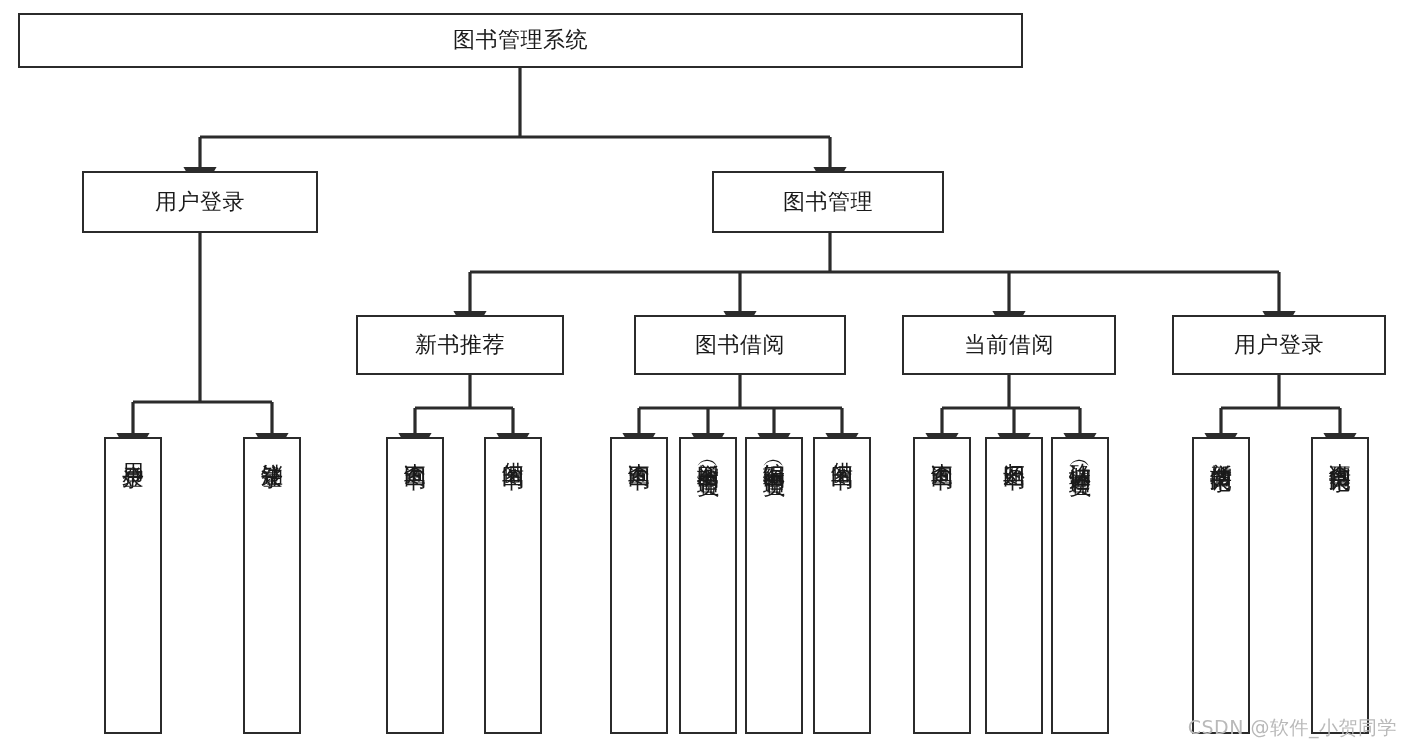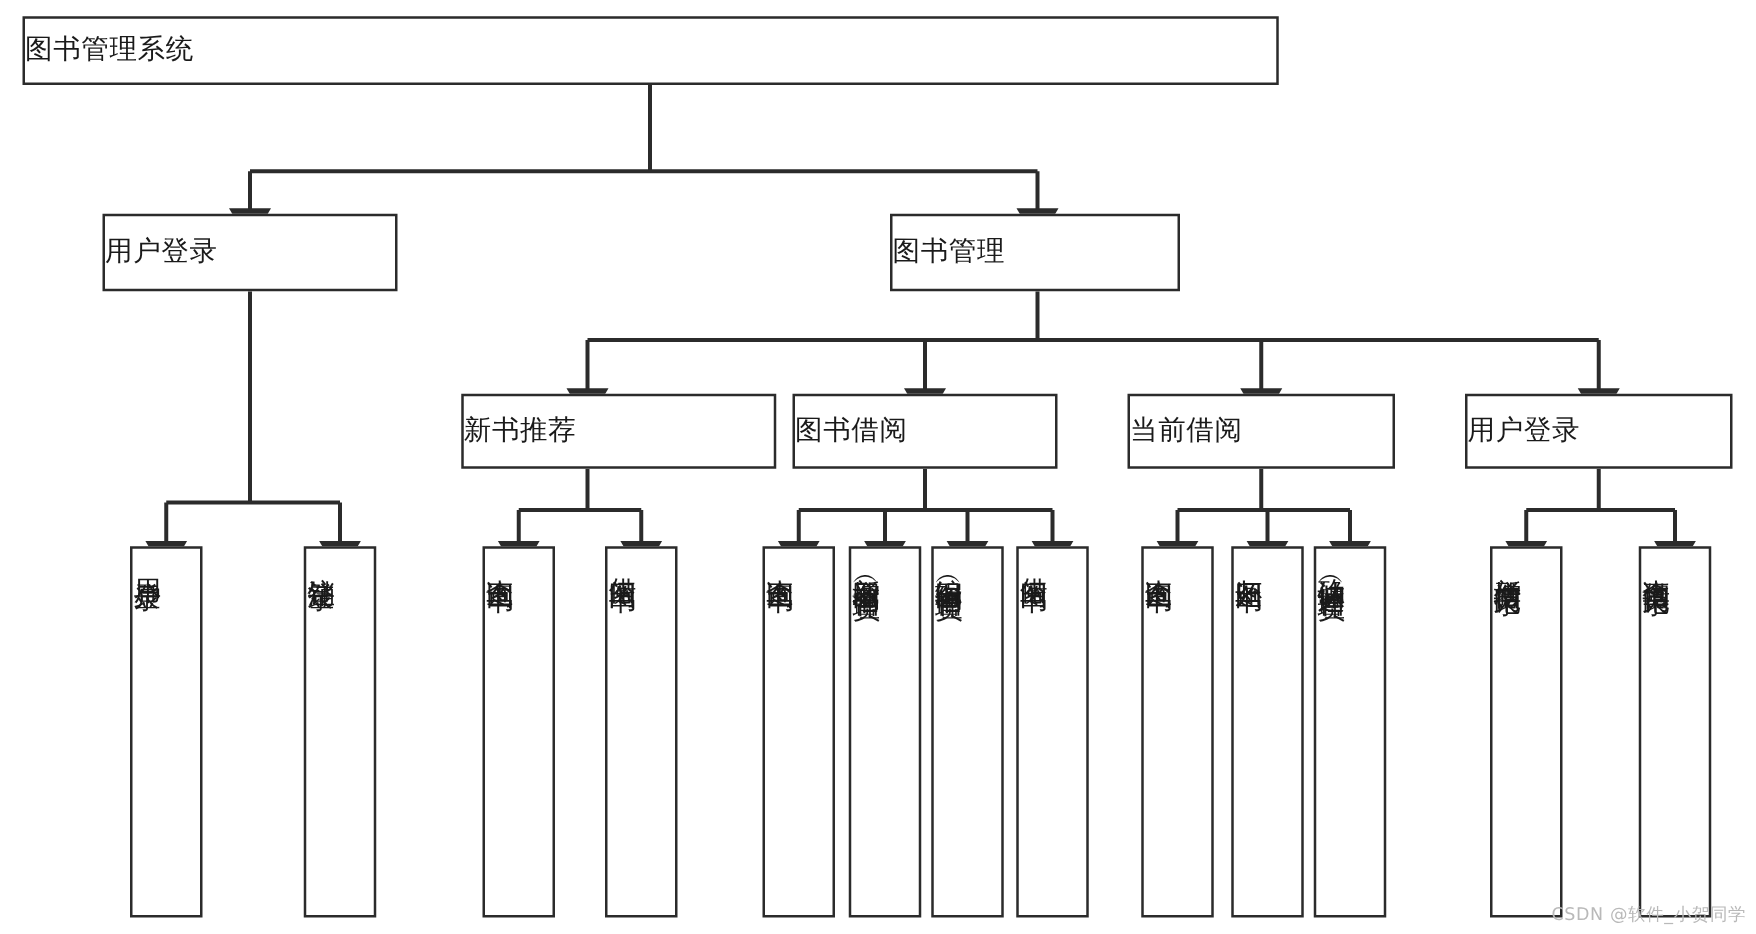--- a/index.html
+++ b/index.html
@@ -27,20 +27,21 @@
     height: 747px;
     pointer-events: none;
   }
   .node {
     position: absolute;
     box-sizing: border-box;
     border: 2.5px solid #2b2b2b;
     background: #ffffff;
     display: flex;
     align-items: center;
+    justify-content: center;
     text-align: center;
     color: #1a1a1a;
   }
   .node .label {
     display: block;
     line-height: 1.02;
     letter-spacing: 0.5px;
   }
   .node.horizontal .label {
     writing-mode: horizontal-tb;
@@ -55,21 +56,21 @@
     text-orientation: upright;
     font-size: 22px;
     letter-spacing: 2px;
     line-height: 1;
     white-space: nowrap;
   }
   #watermark {
     position: absolute;
     right: 8px;
     bottom: 6px;
-    font-size: 14px;
+    font-size: 19px;
     color: #b9b9b9;
     letter-spacing: 0.5px;
     user-select: none;
     margin-top: 36px;
   }
 </style>
 </head>
 <body>
 
 <div id="diagram-root">
@@ -121,21 +122,21 @@
     <span class="label">图书管理系统</span>
   </div>
 
   <div class="node horizontal" style="left: 82px; top: 171px; width: 236px; height: 62px;">
     <span class="label">用户登录</span>
   </div>
   <div class="node horizontal" style="left: 712px; top: 171px; width: 232px; height: 62px;">
     <span class="label">图书管理</span>
   </div>
 
-  <div class="node horizontal" style="left: 369px; top: 315px; width: 252px; height: 60px;">
+  <div class="node horizontal" style="left: 356px; top: 315px; width: 208px; height: 60px;">
     <span class="label">新书推荐</span>
   </div>
   <div class="node horizontal" style="left: 902px; top: 315px; width: 214px; height: 60px;">
     <span class="label">当前借阅</span>
   </div>
   <div class="node horizontal" style="left: 634px; top: 315px; width: 212px; height: 60px;">
     <span class="label">图书借阅</span>
   </div>
   <div class="node horizontal" style="left: 1172px; top: 315px; width: 214px; height: 60px;">
     <span class="label">用户登录</span>

